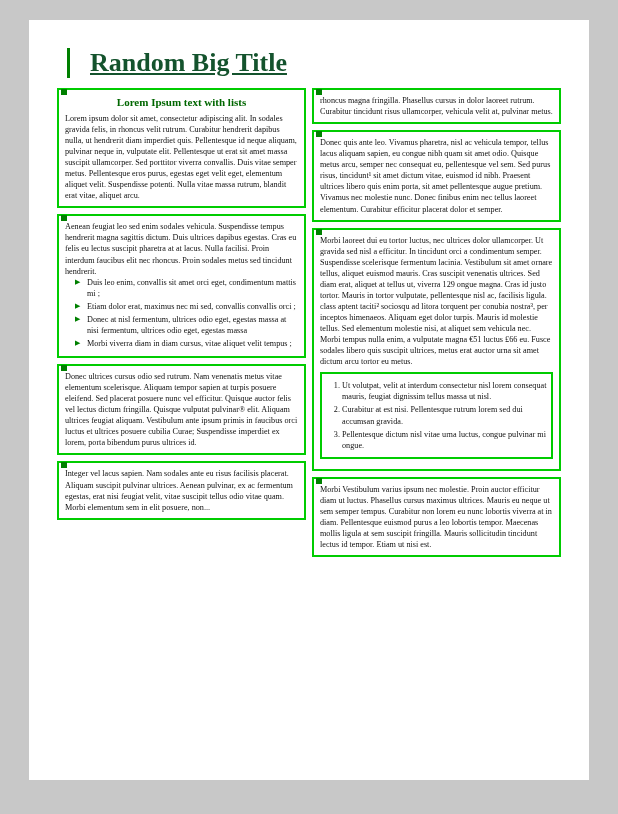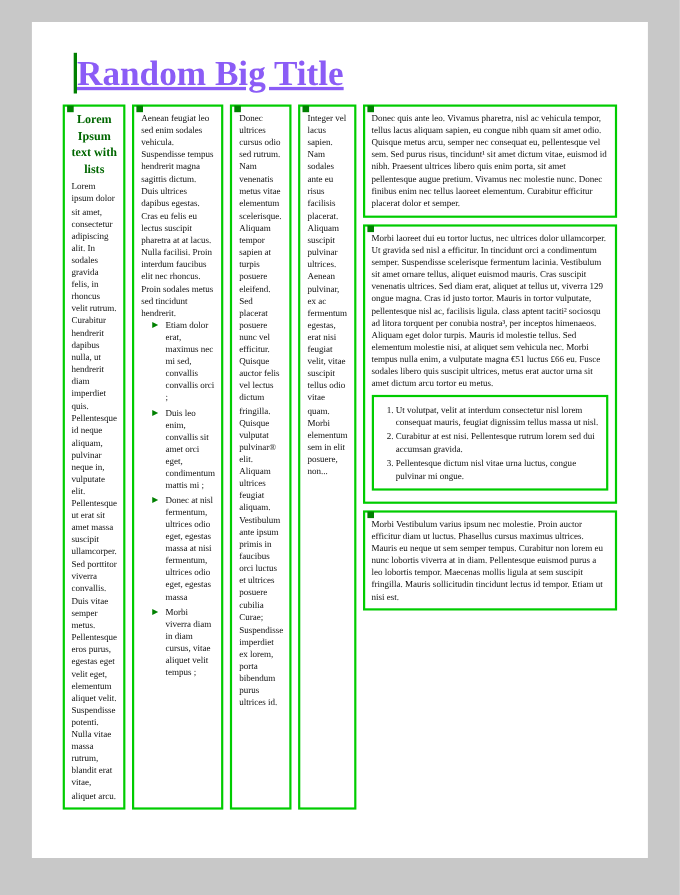--- a/index.html
+++ b/index.html
@@ -13,45 +13,45 @@
       padding: 20px 0;
     }
     .page {
       background: white;
       width: 560px;
       min-height: 760px;
       padding: 28px 28px 28px 28px;
       position: relative;
     }
     .page-title {
-      font-size: 32px;
+      font-size: 26px;
       font-weight: bold;
-      color: #8b5cf6;
+      color: #14532d;
       text-decoration: underline;
       margin-bottom: 10px;
       margin-left: 10px;
       border-left: 3px solid green;
-      padding-left: 0;
+      padding-left: 20px;
     }
     .two-col {
       display: grid;
       grid-template-columns: 1fr 1fr;
       gap: 6px;
     }
     .green-box {
       border: 2px solid #00cc00;
       padding: 5px 6px;
       font-size: 8.2px;
       line-height: 1.35;
       color: #111;
       position: relative;
     }
     .col-left {
       display: flex;
-      flex-direction: row;
+      flex-direction: column;
       gap: 6px;
     }
     .col-right {
       display: flex;
       flex-direction: column;
       gap: 6px;
     }
     .box-label {
       position: absolute;
       top: -1px;
@@ -110,41 +110,45 @@
       <div class="green-box">
         <span class="box-label"></span>
         <div class="lorem-header">Lorem Ipsum text with lists</div>
         <p>Lorem ipsum dolor sit amet, consectetur adipiscing alit. In sodales gravida felis, in rhoncus velit rutrum. Curabitur hendrerit dapibus nulla, ut hendrerit diam imperdiet quis. Pellentesque id neque aliquam, pulvinar neque in, vulputate elit. Pellentesque ut erat sit amet massa suscipit ullamcorper. Sed porttitor viverra convallis. Duis vitae semper metus. Pellentesque eros purus, egestas eget velit eget, elementum aliquet velit. Suspendisse potenti. Nulla vitae massa rutrum, blandit erat vitae, aliquet arcu.</p>
       </div>
 
       <div class="green-box">
         <span class="box-label"></span>
         <p>Aenean feugiat leo sed enim sodales vehicula. Suspendisse tempus hendrerit magna sagittis dictum. Duis ultrices dapibus egestas. Cras eu felis eu lectus suscipit pharetra at at lacus. Nulla facilisi. Proin interdum faucibus elit nec rhoncus. Proin sodales metus sed tincidunt hendrerit.</p>
         <ul class="bullet-list">
+          <li>Duis leo enim, convallis sit amet orci eget, condimentum mattis mi ;</li>
           <li>Etiam dolor erat, maximus nec mi sed, convallis convallis orci ;</li>
-          <li>Duis leo enim, convallis sit amet orci eget, condimentum mattis mi ;</li>
           <li>Donec at nisl fermentum, ultrices odio eget, egestas massa at nisi fermentum, ultrices odio eget, egestas massa</li>
           <li>Morbi viverra diam in diam cursus, vitae aliquet velit tempus ;</li>
         </ul>
       </div>
 
       <div class="green-box">
         <span class="box-label"></span>
         <p>Donec ultrices cursus odio sed rutrum. Nam venenatis metus vitae elementum scelerisque. Aliquam tempor sapien at turpis posuere eleifend. Sed placerat posuere nunc vel efficitur. Quisque auctor felis vel lectus dictum fringilla. Quisque vulputat pulvinar® elit. Aliquam ultrices feugiat aliquam. Vestibulum ante ipsum primis in faucibus orci luctus et ultrices posuere cubilia Curae; Suspendisse imperdiet ex lorem, porta bibendum purus ultrices id.</p>
       </div>
 
       <div class="green-box">
         <span class="box-label"></span>
         <p>Integer vel lacus sapien. Nam sodales ante eu risus facilisis placerat. Aliquam suscipit pulvinar ultrices. Aenean pulvinar, ex ac fermentum egestas, erat nisi feugiat velit, vitae suscipit tellus odio vitae quam. Morbi elementum sem in elit posuere, non...</p>
       </div>
 
     </div>
 
     <div class="col-right">
 
+      <div class="green-box">
+        <span class="box-label"></span>
+        <p>rhoncus magna fringilla. Phasellus cursus in dolor laoreet rutrum. Curabitur tincidunt risus ullamcorper, vehicula velit at, pulvinar metus.</p>
+      </div>
 
       <div class="green-box">
         <span class="box-label"></span>
         <p>Donec quis ante leo. Vivamus pharetra, nisl ac vehicula tempor, tellus lacus aliquam sapien, eu congue nibh quam sit amet odio. Quisque metus arcu, semper nec consequat eu, pellentesque vel sem. Sed purus risus, tincidunt¹ sit amet dictum vitae, euismod id nibh. Praesent ultrices libero quis enim porta, sit amet pellentesque augue pretium. Vivamus nec molestie nunc. Donec finibus enim nec tellus laoreet elementum. Curabitur efficitur placerat dolor et semper.</p>
       </div>
 
       <div class="green-box">
         <span class="box-label"></span>
         <p>Morbi laoreet dui eu tortor luctus, nec ultrices dolor ullamcorper. Ut gravida sed nisl a efficitur. In tincidunt orci a condimentum semper. Suspendisse scelerisque fermentum lacinia. Vestibulum sit amet ornare tellus, aliquet euismod mauris. Cras suscipit venenatis ultrices. Sed diam erat, aliquet at tellus ut, viverra 129 ongue magna. Cras id justo tortor. Mauris in tortor vulputate, pellentesque nisl ac, facilisis ligula. class aptent taciti² sociosqu ad litora torquent per conubia nostra³, per inceptos himenaeos. Aliquam eget dolor turpis. Mauris id molestie tellus. Sed elementum molestie nisi, at aliquet sem vehicula nec. Morbi tempus nulla enim, a vulputate magna €51 luctus £66 eu. Fusce sodales libero quis suscipit ultrices, metus erat auctor urna sit amet dictum arcu tortor eu metus.</p>
         <div style="border: 2px solid #00cc00; margin: 5px 0; padding: 4px;">

